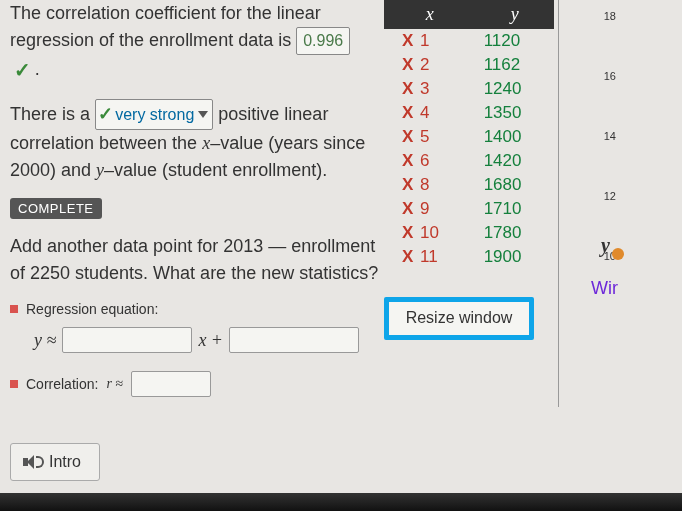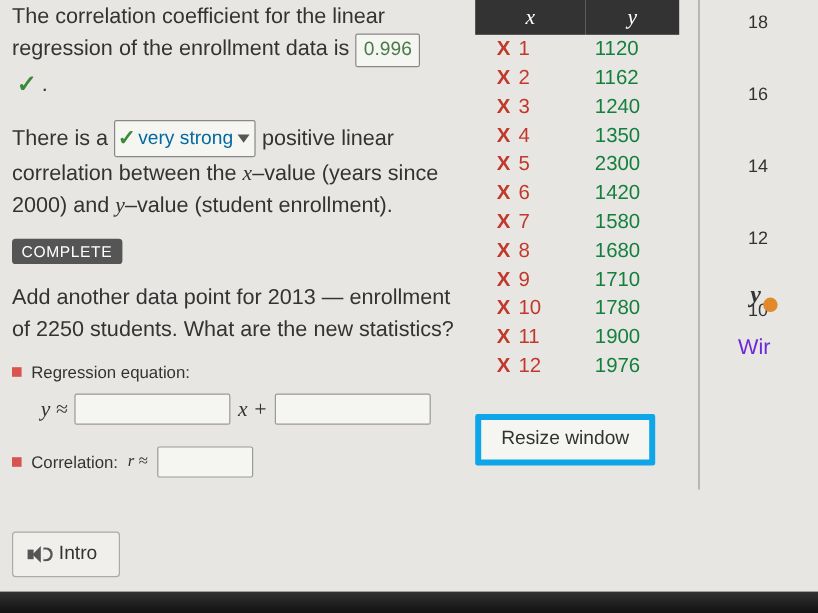--- a/index.html
+++ b/index.html
@@ -6,21 +6,21 @@
   body {
     background: #e8e6e3;
     font-family: Arial, sans-serif;
     color: #333;
     width: 682px;
     height: 511px;
     overflow: hidden;
     position: relative;
     padding: 0 10px;
   }
-  .main-layout { display: flex; gap: 16px; }
+  .main-layout { display: flex; gap: 4px; }
   .left-col { flex: 0 0 370px; padding-top: 0; }
   .right-col { flex: 0 0 170px; padding-top: 0; }
   .far-right { flex: 0 0 60px; position: relative; border-left: 1px solid #999; }
 
   .para { font-size: 18px; line-height: 1.5; margin-bottom: 14px; color: #333; }
 
   .value-box {
     display: inline-block;
     border: 1px solid #888;
     background: #f5f5f2;
@@ -159,21 +159,21 @@
   }
   .speaker-wave {
     position: absolute;
     right: -3px; top: 4px;
     width: 8px; height: 12px;
     border: 2px solid #555;
     border-left: none;
     border-radius: 0 10px 10px 0;
   }
 
-  .far-right .tick { position: absolute; right: 2px; font-size: 15px; color: #333; }
+  .far-right .tick { position: absolute; right: 2px; font-size: 11px; color: #333; }
   .far-right .orange-dot {
     position: absolute;
     width: 12px; height: 12px;
     background: #e08a2c;
     border-radius: 50%;
     right: -6px;
   }
   .y-label {
     position: absolute;
     right: 8px; bottom: 150px;
@@ -263,49 +263,41 @@
           <tr>
             <td class="xcell"><span class="x-red">X</span> 3</td>
             <td class="ycell">1240</td>
           </tr>
           <tr>
             <td class="xcell"><span class="x-red">X</span> 4</td>
             <td class="ycell">1350</td>
           </tr>
           <tr>
             <td class="xcell"><span class="x-red">X</span> 5</td>
-            <td class="ycell">2300</td>
+            <td class="ycell">1400</td>
           </tr>
           <tr>
             <td class="xcell"><span class="x-red">X</span> 6</td>
             <td class="ycell">1420</td>
           </tr>
           <tr>
-            <td class="xcell"><span class="x-red">X</span> 7</td>
-            <td class="ycell">1580</td>
-          </tr>
-          <tr>
             <td class="xcell"><span class="x-red">X</span> 8</td>
             <td class="ycell">1680</td>
           </tr>
           <tr>
             <td class="xcell"><span class="x-red">X</span> 9</td>
             <td class="ycell">1710</td>
           </tr>
           <tr>
             <td class="xcell"><span class="x-red">X</span> 10</td>
             <td class="ycell">1780</td>
           </tr>
           <tr>
             <td class="xcell"><span class="x-red">X</span> 11</td>
             <td class="ycell">1900</td>
-          </tr>
-          <tr>
-            <td class="xcell"><span class="x-red">X</span> 12</td>
-            <td class="ycell">1976</td>
           </tr>
         </tbody>
     </table>
 
     <div class="resize-btn">
       <div>Resize window</div>
     </div>
   </div>
 
   <div class="far-right">

